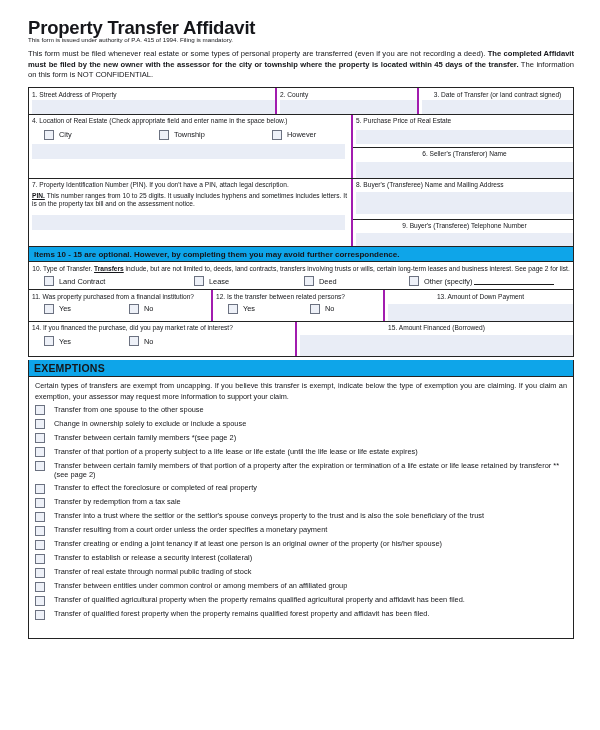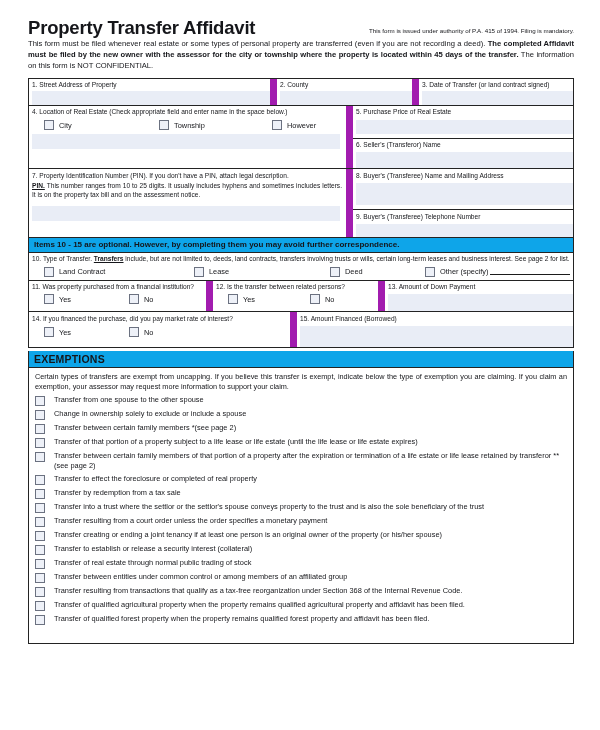--- a/index.html
+++ b/index.html
@@ -16,23 +16,24 @@
   .page {
     position: relative;
     width: 600px; height: 730px;
     background: #fff;
     padding: 18px 26px 0 28px;
   }
 
   
   .hdr-top {
     display: flex;
-    align-items: flex-end;
+    align-items: flex-start;
     justify-content: space-between;
     margin-bottom: 2px;
+    flex-direction: column;
   }
   .form-title {
     font-size: 18.5px;
     font-weight: bold;
     letter-spacing: -0.2px;
     line-height: 1.05;
     white-space: nowrap;
   }
   .authority {
     font-size: 6.2px;
@@ -54,24 +55,24 @@
   .tbl {
     width: 100%;
     border: 1px solid #232323;
     border-collapse: collapse;
   }
   .row { display: flex; }
   .row + .row { border-top: 1px solid #232323; }
   .cell {
     position: relative;
     padding: 2.5px 0 0 3px;
-    border-right: 7px solid #a21caf;
+    border-right: 2px solid #a21caf;
     min-width: 0;
   }
-  .cell:last-child { border-right: none; }
+  .cell:last-child { border-right: none; text-align: center; }
   .lbl {
     font-size: 6.6px;
     line-height: 1.25;
     display: block;
     white-space: nowrap;
     overflow: hidden;
   }
   .lbl.wrap { white-space: normal; }
   .fill {
     background: #e9edf6;
@@ -228,21 +229,21 @@
         <div class="lbl wrap" style="padding-right:3px;"><span>10. Type of Transfer. </span><span class="b u">Transfers</span><span> include, but are not limited to, deeds, land contracts, transfers involving trusts or wills, certain long-term leases and business interest. See page 2 for list.</span></div>
         <div style="display:flex;align-items:center;margin:3px 0 0 12px;">
           <div class="cbrow" style="width:150px;">
             <span class="cb"></span>
             <span class="cbtxt">Land Contract</span>
           </div>
           <div class="cbrow" style="width:110px;">
             <span class="cb"></span>
             <span class="cbtxt">Lease</span>
           </div>
-          <div class="cbrow" style="width:95px;margin-left:26px;">
+          <div class="cbrow" style="width:105px;">
             <span class="cb"></span>
             <span class="cbtxt">Deed</span>
           </div>
           <div class="cbrow">
             <span class="cb"></span>
             <span class="cbtxt">Other (specify)</span>
             <span class="blank-line" style="width:80px;margin-left:2px;"></span>
           </div>
         </div>
       </div>
@@ -357,24 +358,20 @@
       <div class="exitem">
         <span class="cb"></span>
         <span class="extxt">Transfer of real estate through normal public trading of stock</span>
       </div>
       <div class="exitem">
         <span class="cb"></span>
         <span class="extxt">Transfer between entities under common control or among members of an affiliated group</span>
       </div>
       <div class="exitem">
         <span class="cb"></span>
-        <span class="extxt">Transfer resulting from transactions that qualify as a tax-free reorganization under Section 368 of the Internal Revenue Code.</span>
-      </div>
-      <div class="exitem">
-        <span class="cb"></span>
         <span class="extxt">Transfer of qualified agricultural property when the property remains qualified agricultural property and affidavit has been filed.</span>
       </div>
       <div class="exitem" style="margin-bottom:13px;">
         <span class="cb"></span>
         <span class="extxt">Transfer of qualified forest property when the property remains qualified forest property and affidavit has been filed.</span>
       </div>
     </div>
   </div>
 
 </div>

